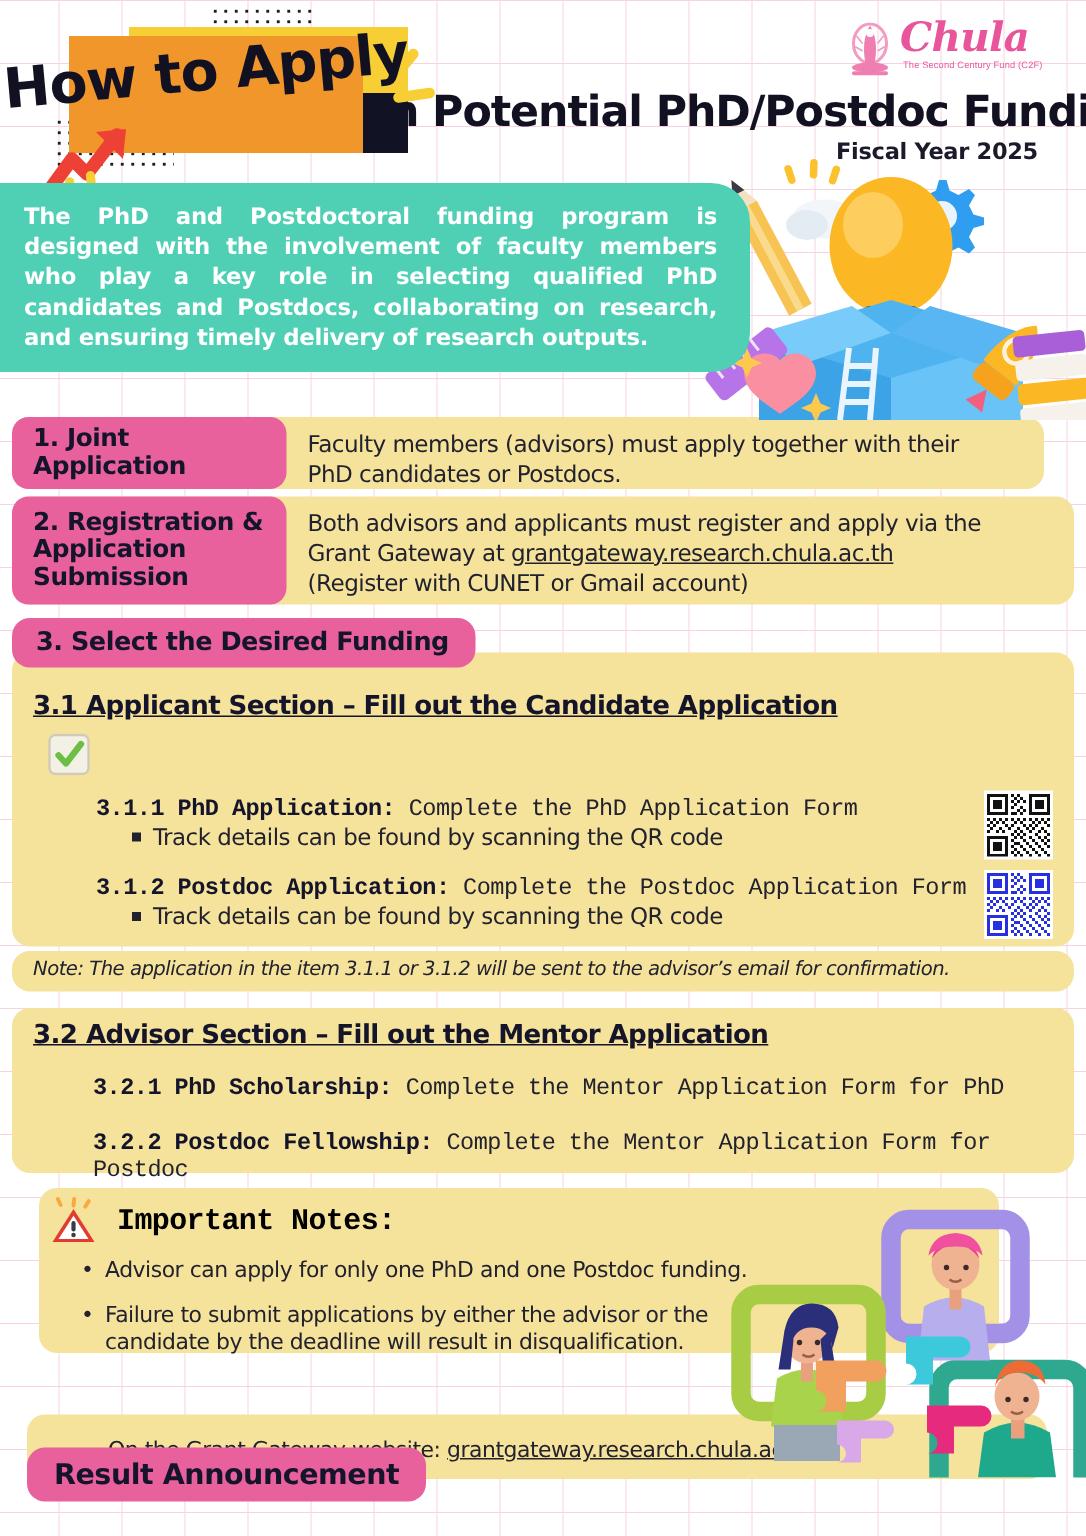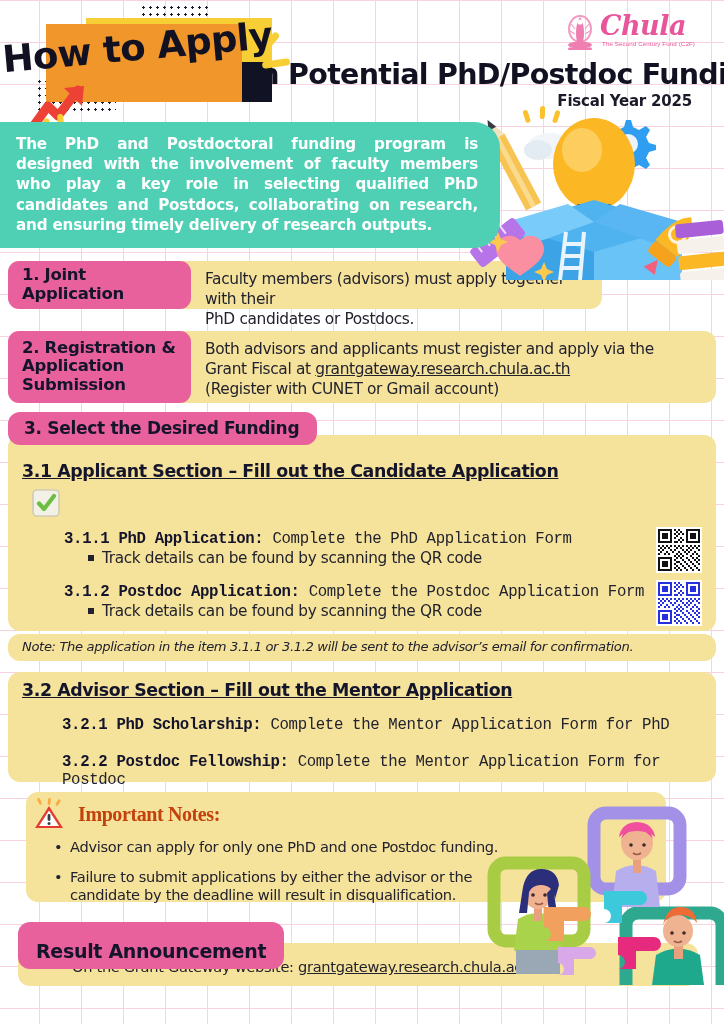--- a/index.html
+++ b/index.html
@@ -113,21 +113,21 @@
     font-size:16.5px;line-height:1.13;letter-spacing:-0.3px;
   }
   .step-body{
     flex:1;padding:9px 21px 8px 14px;box-sizing:border-box;
     color:#22222e;font-size:15.4px;line-height:1.29;
     font-family:"DejaVu Sans", sans-serif;letter-spacing:-0.35px;
   }
   .ulink{text-decoration:underline;}
 
   
-  #card1{left:8px;top:261px;width:594px;height:48px;}
+  #card1{left:8px;top:278px;width:688px;height:48px;}
   #card1 .step-tag{width:183px;}
   
   #card2{left:8px;top:331px;width:708px;height:72px;}
   #card2 .step-tag{width:183px;}
 
   
   #sec3head{
     position:absolute;left:8px;top:412px;
     background:#E8619D;border-radius:12px;
     padding:6px 18px 7px 16px;
@@ -181,37 +181,37 @@
     font-family:"DejaVu Sans", sans-serif;letter-spacing:-0.4px;
   }
   .itm321{position:absolute;left:54px;top:44px;}
   .itm322{position:absolute;left:54px;top:81px;}
 
   
   #cardimp{left:26px;top:792px;width:640px;height:110px;}
   .imp-head{position:absolute;left:8px;top:6px;display:flex;align-items:center;}
   .warn{width:34px;height:32px;flex:0 0 34px;}
   .imp-head-txt{
-    margin-left:10px;font-size:20px;font-weight:bold;color:#c2410c;
-    font-family:Liberation Serif, serif;letter-spacing:-0.4px;
+    margin-left:10px;font-size:20px;font-weight:bold;color:#000000;
+    font-family:Liberation Mono, monospace;letter-spacing:-0.4px;
   }
   .imp-li{
     position:absolute;font-size:14.6px;color:#22222e;line-height:1.25;
     font-family:"DejaVu Sans", sans-serif;letter-spacing:-0.3px;
   }
   .imp-li .dot{position:absolute;left:-16px;top:0;}
   #imp1{left:44px;top:46px;}
   #imp2{left:44px;top:76px;}
 
   
   #cardres{left:18px;top:943px;width:680px;height:43px;}
   #res-tag{
-    position:absolute;left:18px;top:922px;
+    position:absolute;left:18px;top:965px;
     background:#E8619D;border-radius:12px;
-    padding:18px 18px 7px 18px;
+    padding:7px 18px 7px 18px;
     font-size:19px;font-weight:bold;color:#14142b;
     font-family:"DejaVu Sans", sans-serif;letter-spacing:-0.3px;
     z-index:6;
   }
   .res-txt{
     position:absolute;left:54px;top:15px;
     font-size:14.6px;color:#22222e;
     font-family:"DejaVu Sans", sans-serif;letter-spacing:-0.3px;
   }
 </style>
@@ -354,21 +354,21 @@
     <div class="step-body">
       <div>Faculty members (advisors) must apply together with their</div>
       <div>PhD candidates or Postdocs.</div>
     </div>
   </div>
 
   <div class="card steprow" id="card2">
     <div class="step-tag">2. Registration &amp; Application Submission</div>
     <div class="step-body">
       <div>Both advisors and applicants must register and apply via the</div>
-      <div><span>Grant Fiscal at </span><span class="ulink">grantgateway.research.chula.ac.th</span></div>
+      <div><span>Grant Gateway at </span><span class="ulink">grantgateway.research.chula.ac.th</span></div>
       <div>(Register with CUNET or Gmail account)</div>
     </div>
   </div>
 
   <div id="sec3head">3. Select the Desired Funding</div>
 
   <div class="card" id="card3">
     <div class="sub-head">3.1 Applicant Section – Fill out the Candidate Application</div>
 
     <div class="agree-row">

